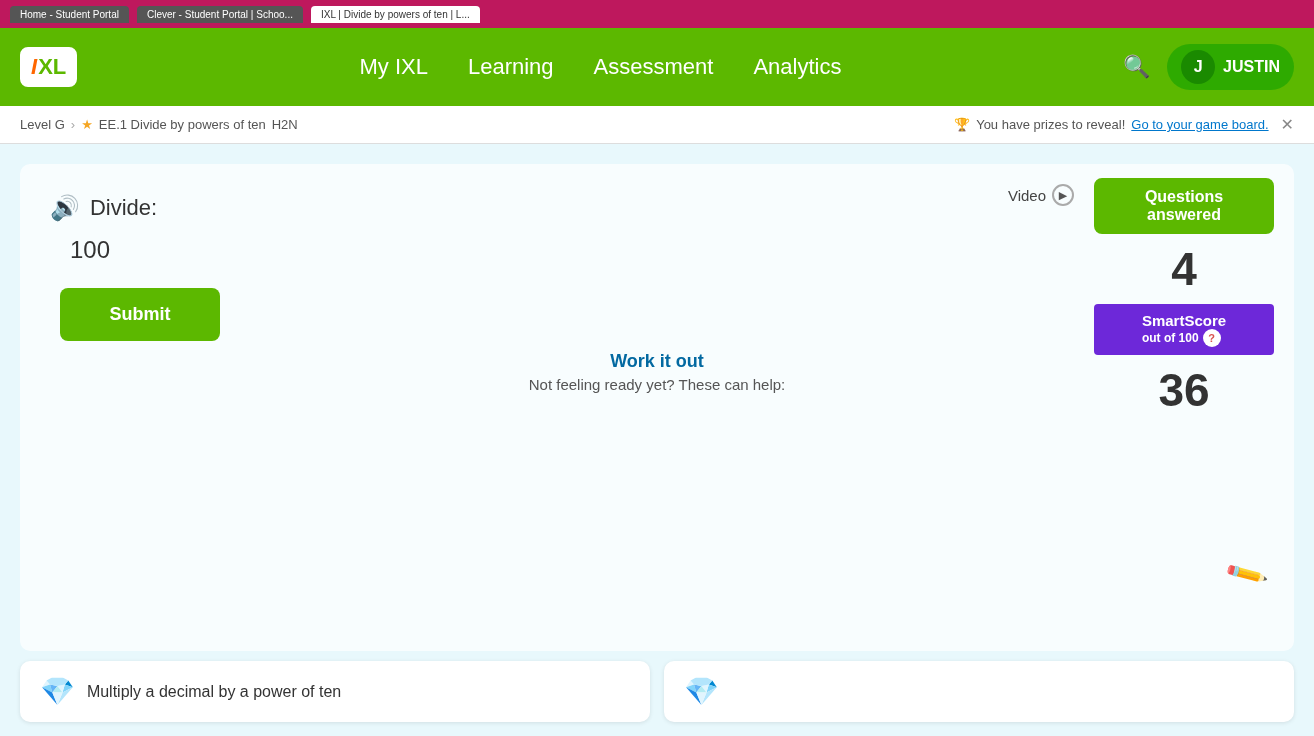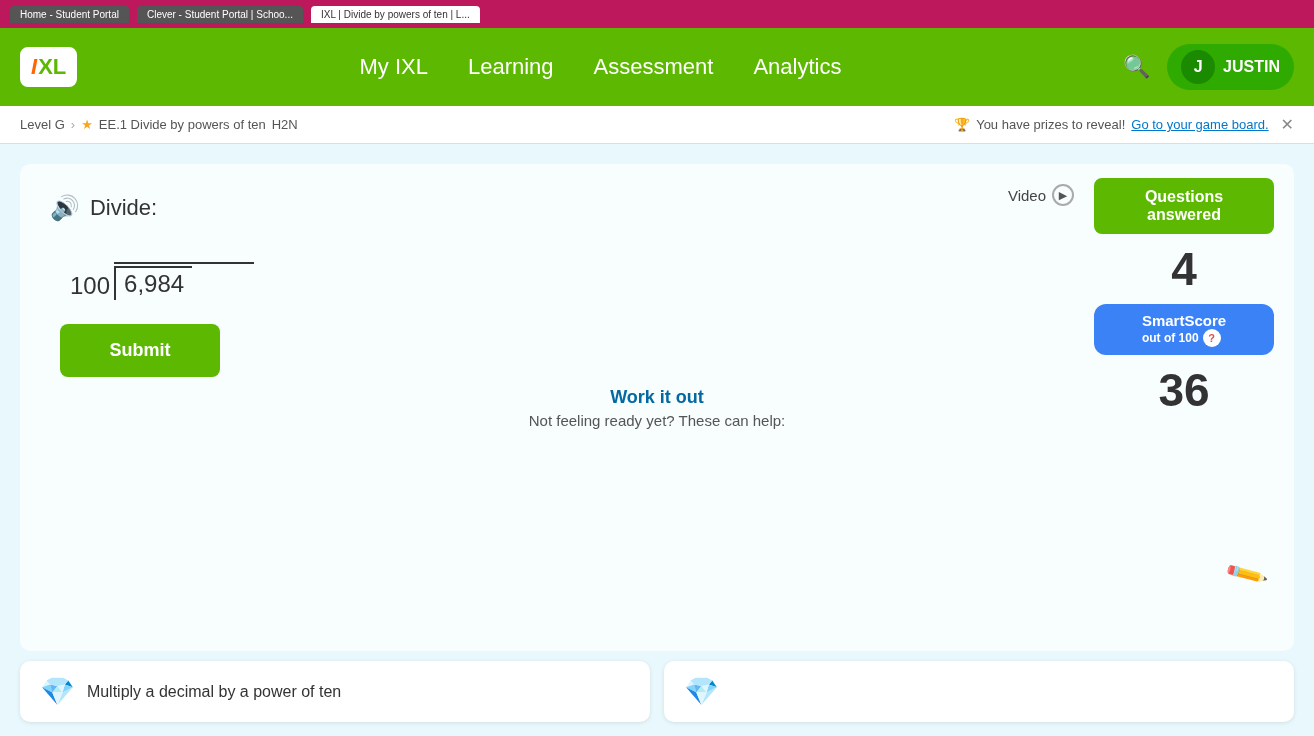--- a/index.html
+++ b/index.html
@@ -190,26 +190,26 @@
       text-align: center;
       width: 100%;
     }
     .qa-number {
       font-size: 46px;
       font-weight: bold;
       color: #333;
       text-align: center;
     }
     .smartscore-btn {
-      background: #3b82f6;
+      background: #6d28d9;
       color: #fff;
       font-size: 15px;
       font-weight: bold;
       padding: 8px 16px;
-      border-radius: 12px;
+      border-radius: 4px;
       text-align: center;
       width: 100%;
       display: flex;
       align-items: center;
       justify-content: center;
       gap: 4px;
     }
     .smartscore-badge {
       background: #fff;
       color: #d9534f;
@@ -415,24 +415,20 @@
     </div>
 
     <div class="problem-section">
       <div class="divide-label">
         <span class="sound-icon">🔊</span>
         <span>Divide:</span>
       </div>
 
       <div class="division-display">
         <span class="divisor">100</span>
-        <div class="division-box">
-          <input class="answer-input" type="text" style="">
-          <div class="division-line">6,984</div>
-        </div>
       </div>
 
       <button class="submit-btn">Submit</button>
     </div>
 
     <div class="pencil-icon">✏️</div>
 
     <div class="work-section">
       <div class="work-title">Work it out</div>
       <div class="work-subtitle">Not feeling ready yet? These can help:</div>

